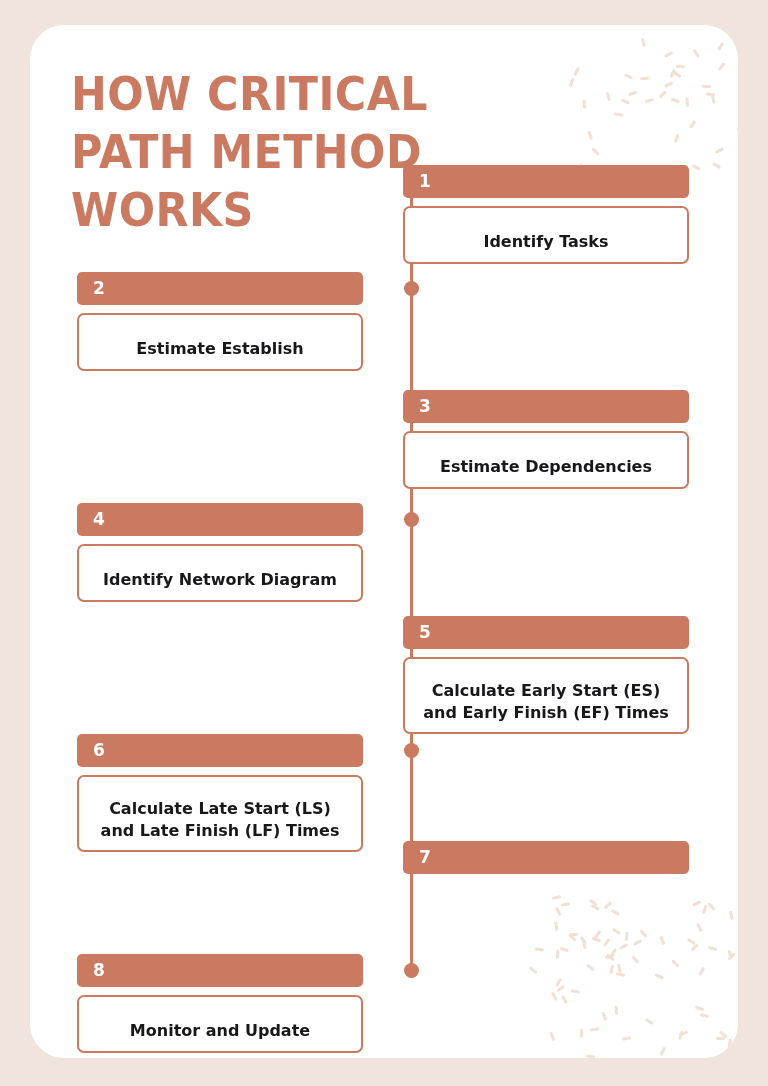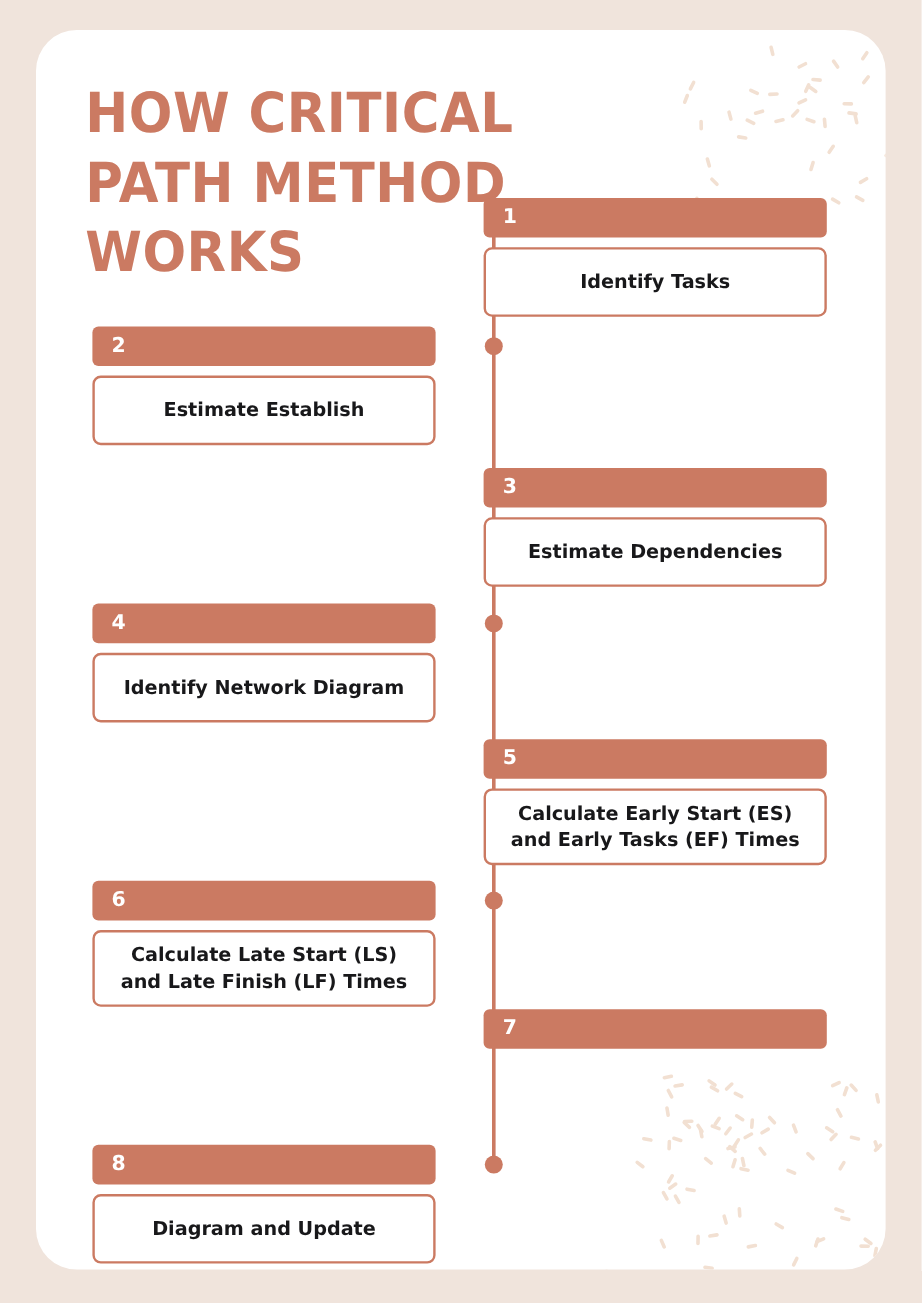--- a/index.html
+++ b/index.html
@@ -115,20 +115,21 @@
     padding:8px 10px;
   }
   .step-label {
     color:#18181a;
     font-family:"DejaVu Sans", sans-serif;
     font-weight:700;
     font-size:16px;
     line-height:22px;
     text-align:center;
     white-space:pre-line;
+    margin-top:13px;
   }
   .step-box.two-line { min-height:62px; }
 </style>
 </head>
 <body>
 
 <div class="card">
 
   <div class="speckles speckles-tr">
       <i style="left: 152.072px; top: 24.3388px; transform: rotate(-55.3222deg);"></i>
@@ -293,21 +294,21 @@
         <div class="step-box">
           <span class="step-label">Identify Network Diagram</span>
         </div>
       </div>
       <div class="step right" style="top: 591px;">
         <div class="step-header">
           <span class="step-number">5</span>
         </div>
         <div class="step-box two-line">
           <span class="step-label">Calculate Early Start (ES)
-and Early Tasks (EF) Times</span>
+and Early Finish (EF) Times</span>
         </div>
       </div>
       <div class="step left" style="top: 709px;">
         <div class="step-header">
           <span class="step-number">6</span>
         </div>
         <div class="step-box two-line">
           <span class="step-label">Calculate Late Start (LS)
 and Late Finish (LF) Times</span>
         </div>
@@ -315,18 +316,18 @@
       <div class="step right" style="top: 816px;">
         <div class="step-header">
           <span class="step-number">7</span>
         </div>
       </div>
       <div class="step left" style="top: 929px;">
         <div class="step-header">
           <span class="step-number">8</span>
         </div>
         <div class="step-box">
-          <span class="step-label">Diagram and Update</span>
+          <span class="step-label">Monitor and Update</span>
         </div>
       </div>
     </div>
 
 </div>
 
 </body></html>

